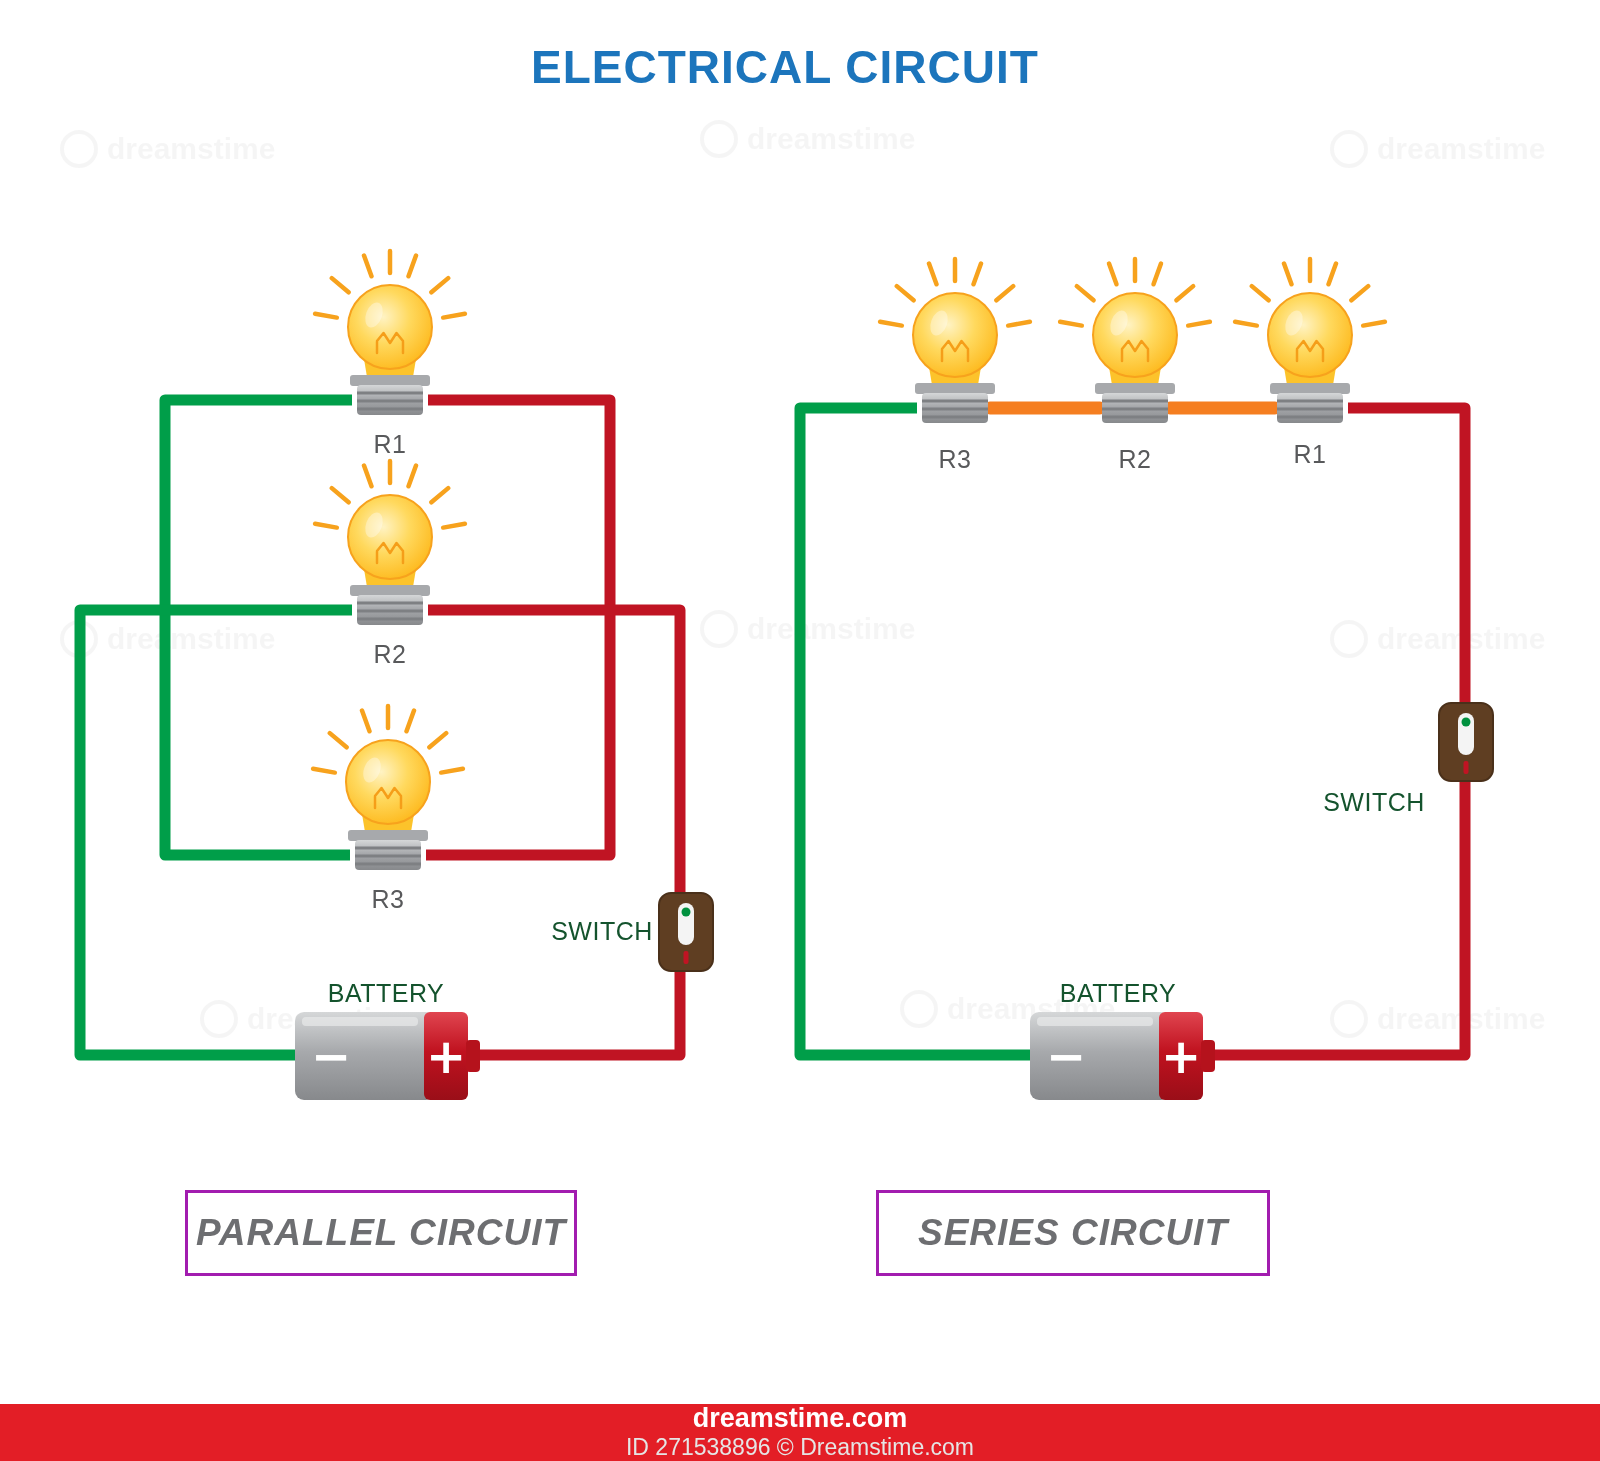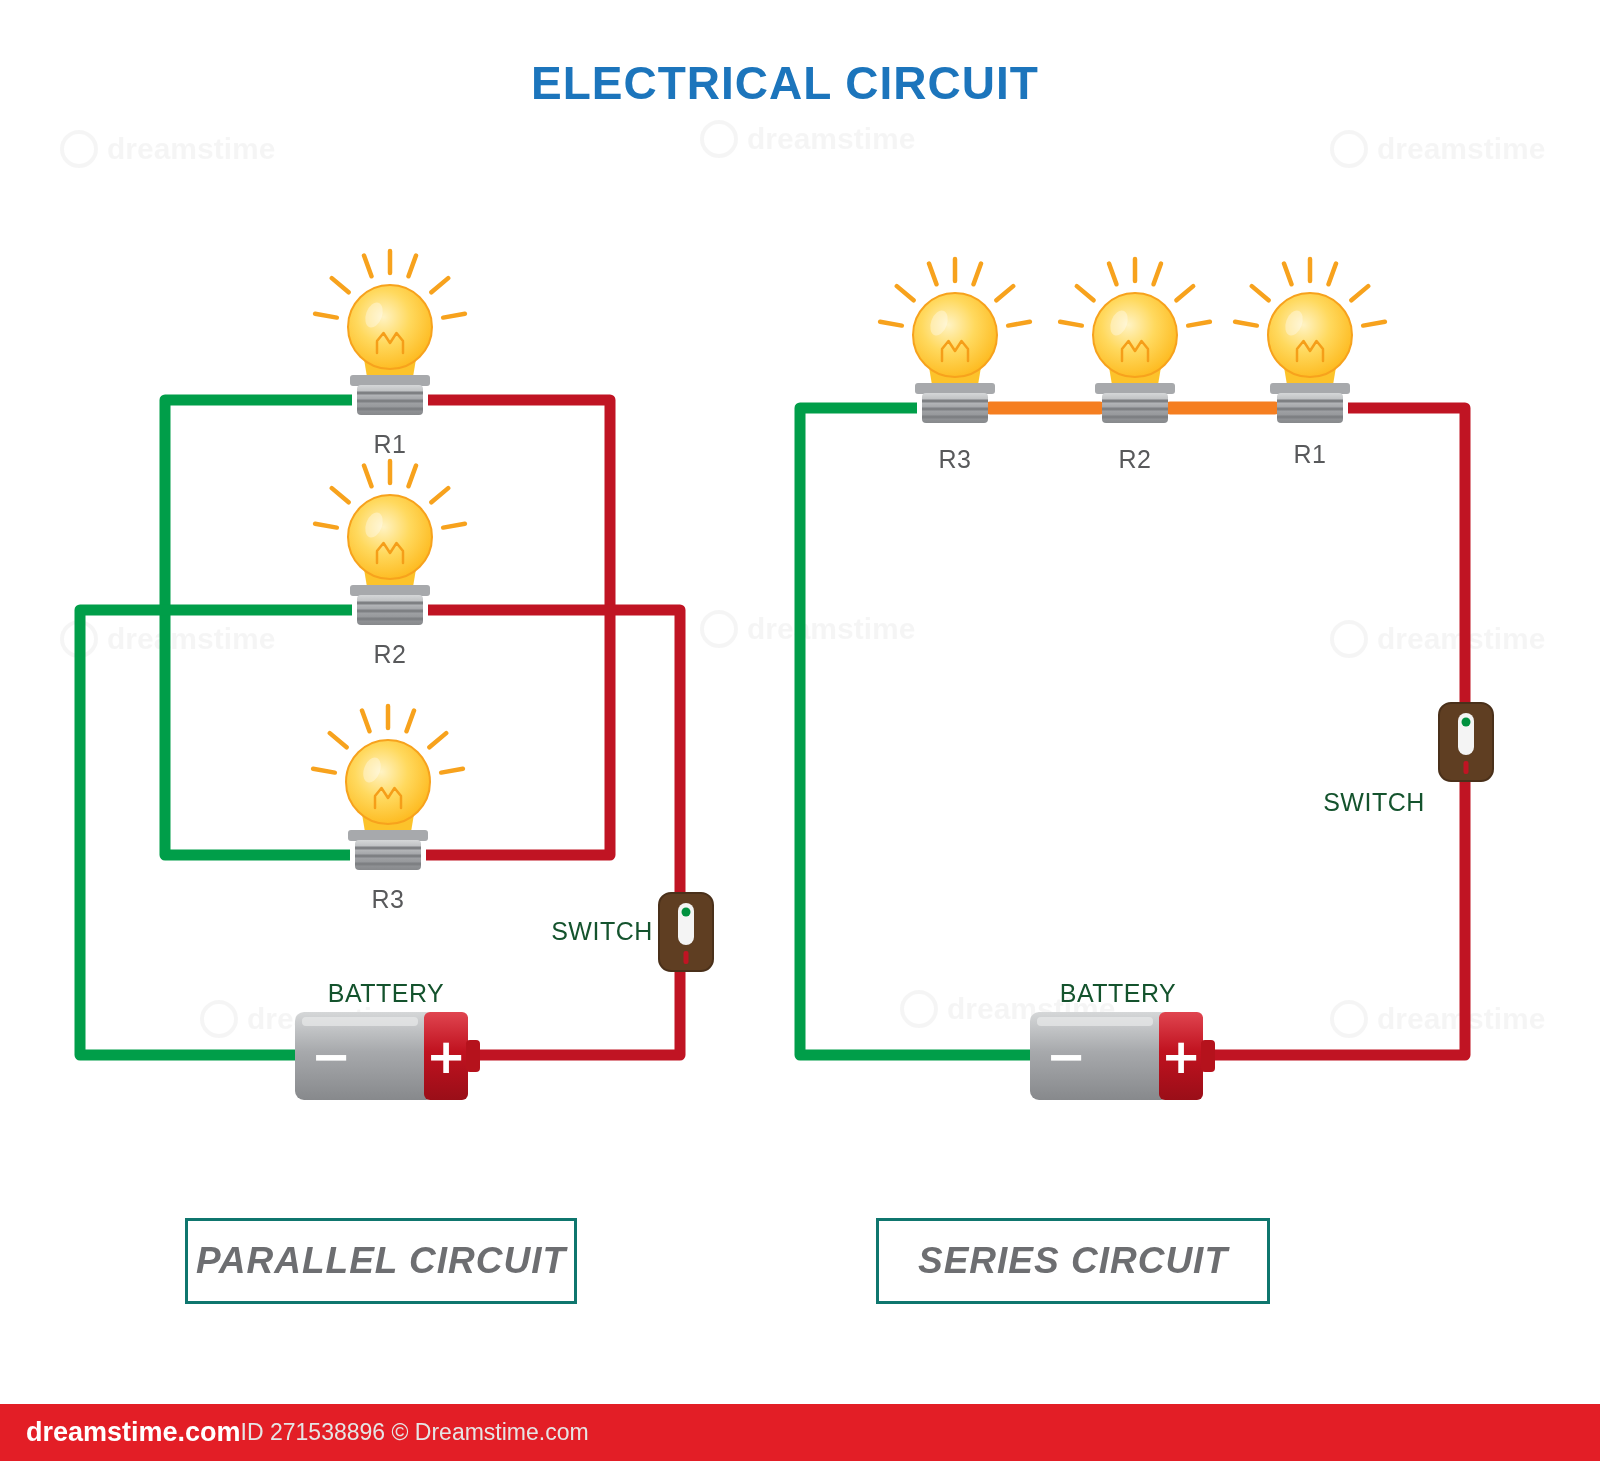--- a/index.html
+++ b/index.html
@@ -8,39 +8,39 @@
     --wire-orange:#f57e20;
     --title-blue:#1c75bc;
     --footer-red:#e31e26;
   }
   html,body{margin:0;padding:0;background:#ffffff;}
   .stage{
     position:relative;width:1600px;height:1461px;overflow:hidden;background:#ffffff;
     font-family:"Liberation Sans",sans-serif;
   }
   .title{
-    position:absolute;top:40px;left:0;right:30px;margin:16px;text-align:center;
+    position:absolute;top:40px;left:0;right:30px;margin:0;text-align:center;
     font-size:46px;font-weight:bold;letter-spacing:1px;color:var(--title-blue);
   }
   .art{position:absolute;left:0;top:0;width:1600px;height:1461px;}
   .lbl{
     position:absolute;transform:translateX(-50%);white-space:nowrap;
     font-size:25px;color:#14532d;letter-spacing:.5px;
   }
   .lbl.bulb{color:#58595b;}
   .caption-box{
-    position:absolute;height:86px;border:3px solid #0f766e;background:#ffffff;
-    display:flex;align-items:center;justify-content:center;box-sizing:border-box;margin-top:28px;
+    position:absolute;height:86px;border:3px solid #a21caf;background:#ffffff;
+    display:flex;align-items:center;justify-content:center;box-sizing:border-box;
   }
   .caption-box span{
     font-size:37px;font-weight:bold;font-style:italic;color:#6d6e71;letter-spacing:1px;
   }
   .footer-bar{
     position:absolute;left:0;right:0;bottom:0;height:57px;background:var(--footer-red);
-    display:flex;align-items:center;justify-content:flex-start;padding:0 26px;box-sizing:border-box;
+    display:flex;align-items:center;justify-content:flex-end;padding:0 26px;box-sizing:border-box;flex-direction:column;
   }
   .footer-left{color:#ffffff;font-size:27px;font-weight:bold;}
   .footer-right{color:#e5e5e5;font-size:23px;}
   .wm{
     position:absolute;display:flex;align-items:center;gap:9px;opacity:0.055;color:#5e5e5e;
     font-size:30px;font-weight:bold;pointer-events:none;
   }
   .wm-ring{width:30px;height:30px;border:4px solid currentColor;border-radius:50%;display:inline-block;}
   svg text.batt-sign{
     font-family:"DejaVu Sans",sans-serif;font-weight:bold;font-size:48px;fill:#ffffff;

